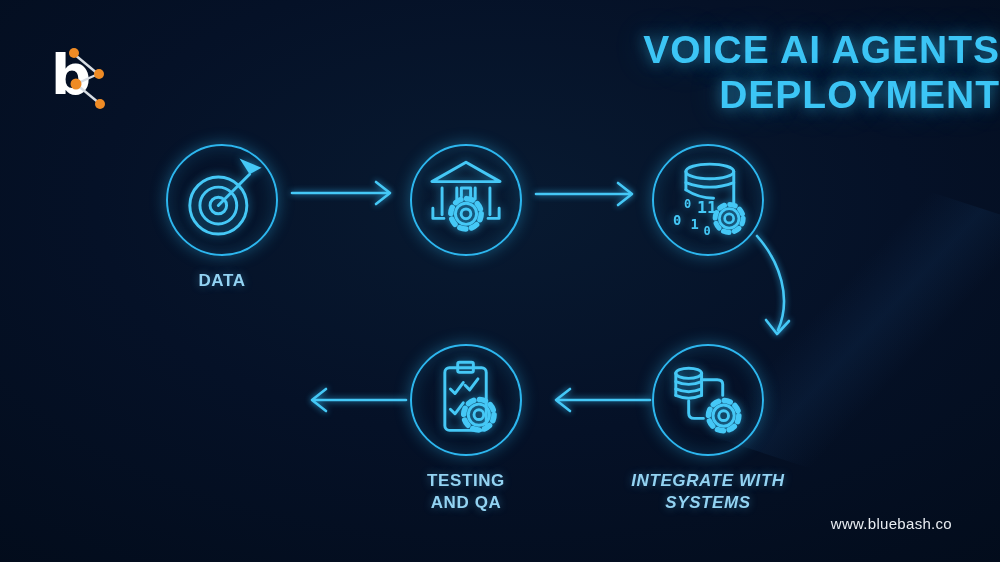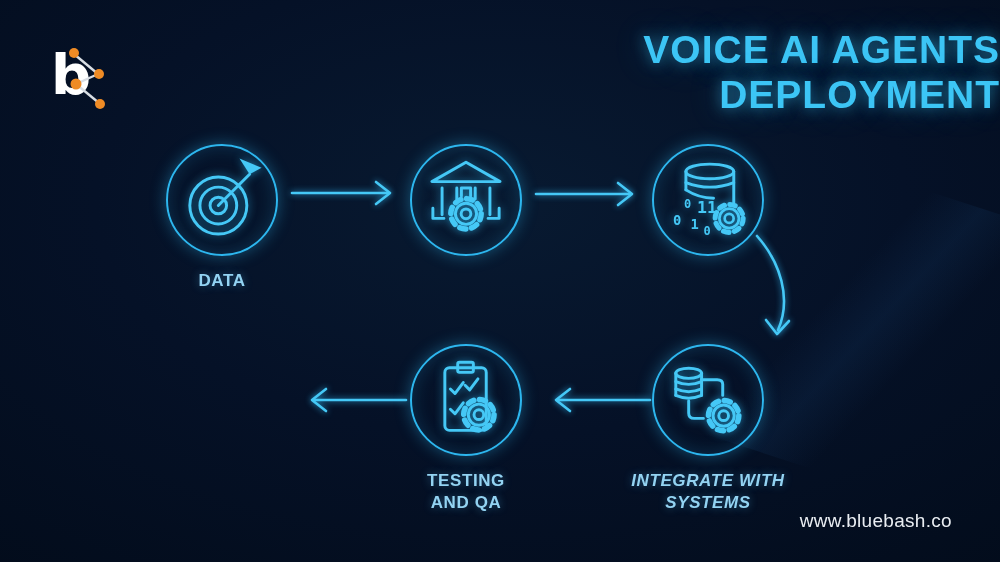--- a/index.html
+++ b/index.html
@@ -70,21 +70,21 @@
   
   .arrows{
     position:absolute;left:0;top:0;width:1000px;height:562px;
     pointer-events:none;
     filter:drop-shadow(0 0 3px rgba(47,185,244,.85));
   }
   .arrows path{stroke:var(--accent-bright);stroke-width:2.6;fill:none;stroke-linecap:round;stroke-linejoin:round;}
   
   .url{
     position:absolute;right:48px;bottom:30px;
-    font-size:19px;color:var(--white);letter-spacing:.3px;
+    font-size:15px;color:var(--white);letter-spacing:.3px;
   }
   .defs{position:absolute;width:0;height:0;overflow:hidden;}
 </style>
 </head>
 <body>
 
 <svg class="defs" aria-hidden="true">
   <defs>
     <g id="gear" stroke="currentColor" fill="none">
       <circle r="16.5" stroke-width="6" stroke-dasharray="6.6 6.4"></circle>

